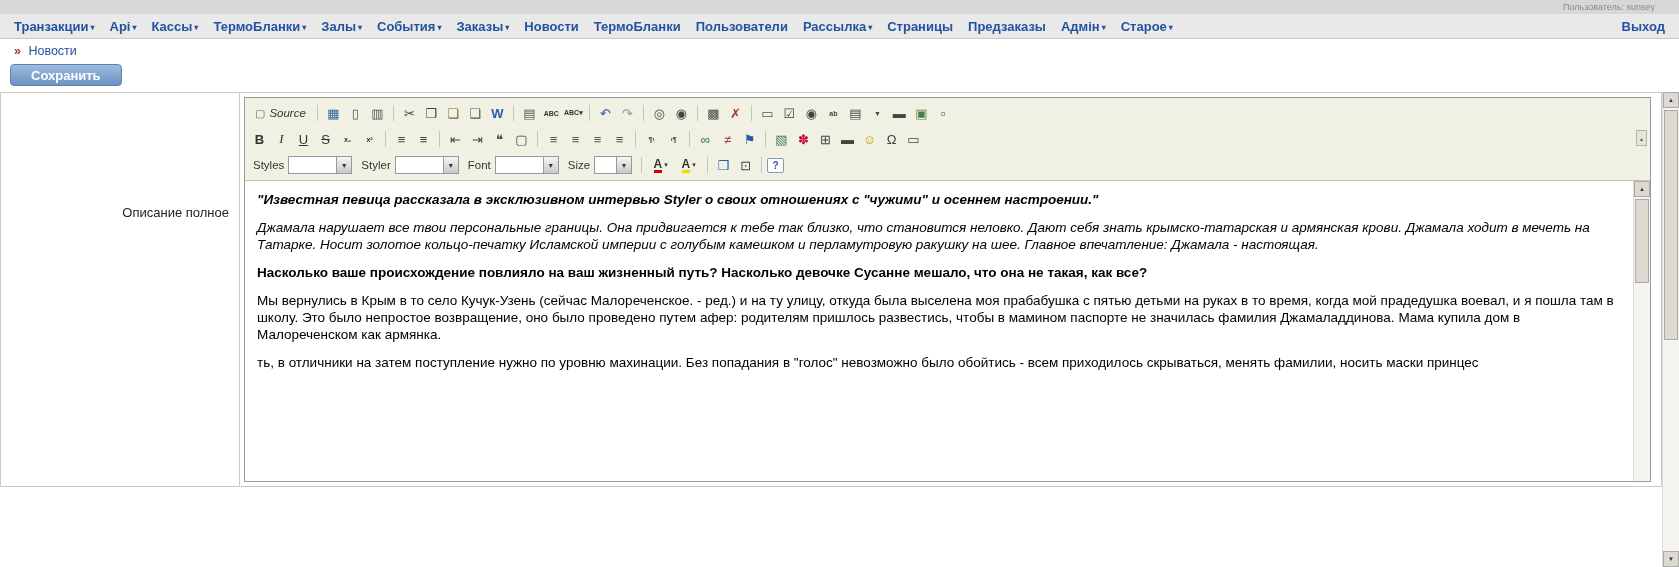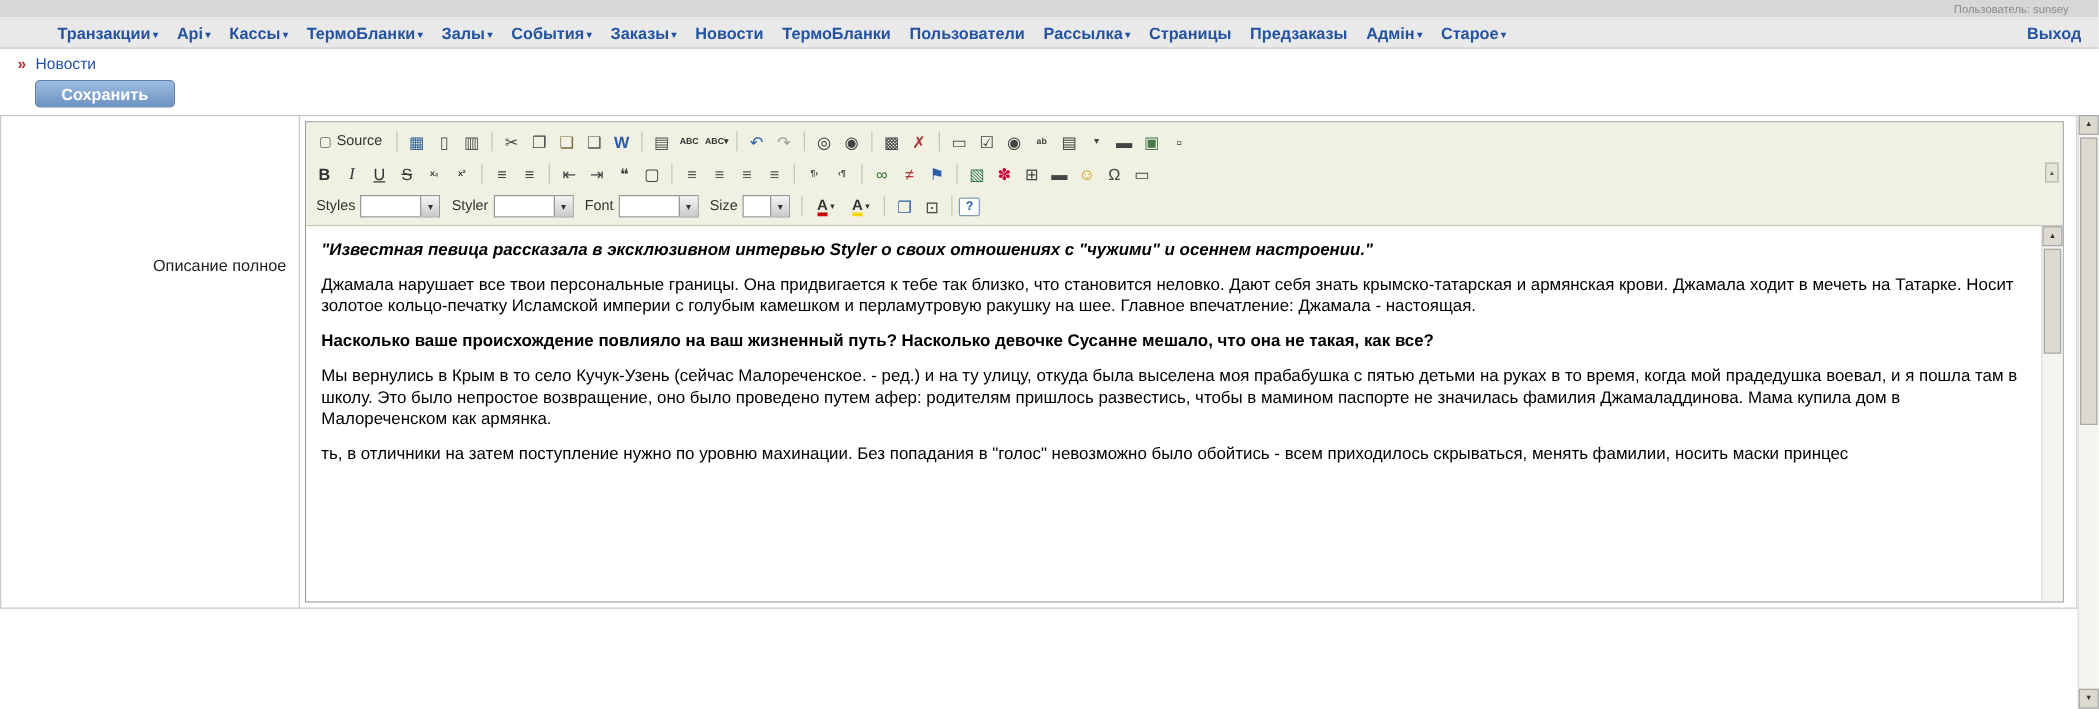--- a/index.html
+++ b/index.html
@@ -6,32 +6,32 @@
   html, body { margin:0; padding:0; width:1679px; height:567px; overflow:hidden; background:#fff;
     font-family:"Liberation Sans", sans-serif; font-size:13px; color:#222; }
 
   
   .topbar { height:14px; background:#d7d7d7; text-align:right; padding-right:24px;
     font-size:9px; line-height:14px; color:#8a8a8a; }
 
   
   .navbar { height:25px; background:#e9e9e9; border-bottom:1px solid #c9c9c9;
     display:flex; align-items:center; padding:0 14px; }
-  .nav-items { display:flex; align-items:flex-start; gap:15px;margin-left:32px; }
+  .nav-items { display:flex; align-items:flex-start; gap:15px; }
   .nav-link { color:#2353a0; font-weight:bold; text-decoration:none; font-size:13px; white-space:nowrap; }
   .nav-arrow { font-size:8px; margin-left:2px; color:#2353a0; vertical-align:1px; }
   .logout { margin-left:auto; }
 
   
   .breadcrumb { padding:5px 0 1px 14px; font-size:12.5px; }
   .bc-marker { color:#aa3333; font-weight:bold; margin-right:4px; }
   .bc-link { color:#2353a0; text-decoration:none; }
 
   
-  .actions { padding:5px 0 6px 28px; }
+  .actions { padding:5px 0 6px 10px; }
   .save-btn { background:linear-gradient(#9dbce0,#6d93c2); border:1px solid #5c7fae; border-radius:4px;
     color:#fff; font-weight:bold; font-size:13px; padding:3px 20px; height:22px; cursor:pointer; }
 
   
   table.form { border-collapse:collapse; width:1662px; table-layout:fixed; }
   table.form td { border:1px solid #c9c9c9; }
   tr.odd  { background:#ffffff; }
   tr.even { background:#ececec; }
   td.lbl { width:239px; text-align:right; padding:3px 10px 3px 4px; vertical-align:middle; color:#222; }
   td.lbl-desc { vertical-align:top; padding-top:112px; }
@@ -66,21 +66,21 @@
 
   
   .editor { border:1px solid #999; width:calc(100% - 6px); margin:2px 0; background:#fff; }
   .ed-toolbar { background:#f1f1e3; border-bottom:1px solid #c5c5b5; padding:2px 4px; position:relative; }
   .ed-row { display:flex; align-items:center; height:26px; gap:1px; }
   .ed-btn { min-width:21px; height:20px; display:inline-flex; align-items:center; justify-content:center;
     font-size:13px; color:#444; border-radius:2px; cursor:default; padding:0 1px; }
   .ed-sep { width:1px; height:16px; background:#c6c6b4; margin:0 4px; display:inline-block; }
   .ed-labeled { padding:0 6px; gap:4px; }
   .ed-glyph { font-size:11px; color:#666; }
-  .ed-label { font-size:11.5px; color:#333; }
+  .ed-label { font-size:11.5px; color:#333;font-style:italic; }
   .bold { font-weight:bold; }
   .italic { font-style:italic; font-family:"Liberation Serif",serif; }
   .underline { text-decoration:underline; }
   .strike { text-decoration:line-through; }
   .tiny { font-size:7px; font-weight:bold; }
   .boxed { border:1px solid #7f9db9; width:17px; min-width:17px; height:15px; font-size:10px; font-weight:bold; background:#fff; }
   .ed-dd { display:inline-flex; align-items:center; margin:0 4px; }
   .ed-dd-label { font-size:11.5px; color:#333; margin-right:4px; }
   .ed-dd-box { display:inline-block; height:18px; background:#fff; border:1px solid #999; position:relative; }
   .ed-dd-arrow { position:absolute; right:0; top:0; width:15px; height:16px;
@@ -89,21 +89,21 @@
   .ed-color { width:27px; gap:2px; }
   .ed-color-a { font-size:12px; font-weight:bold; color:#333; border-bottom:3px solid #cc0000; line-height:12px; }
   .ed-color-arrow { font-size:7px; color:#333; }
   .ed-collapse { position:absolute; right:3px; top:32px; width:11px; height:16px; background:#e5e5d5;
     border:1px solid #b9b9a9; font-size:6px; color:#555; display:flex; align-items:center; justify-content:center; }
 
   .ed-body { position:relative; background:#fff; height:300px; }
   .ed-content { margin-right:17px; padding:10px 12px; font-size:13.5px; line-height:17px; color:#000; }
   .ed-content p { margin:0 0 11px; }
   .p-bi { font-weight:bold; font-style:italic; }
-  .p-i { }
+  .p-i { font-style:italic; }
   .p-b { font-weight:bold; }
 
   
   .scrollbar { position:absolute; width:17px; background:#f5f4f0; border-left:1px solid #dcdcdc; }
   .sb-btn { height:16px; background:#dcd9d1; border:1px solid #aaa; display:flex; align-items:center;
     justify-content:center; }
   .sb-arrow { font-size:6px; color:#333; }
   .sb-track { position:absolute; top:16px; bottom:16px; left:0; right:0; }
   .sb-thumb { position:absolute; left:1px; right:1px; background:#dcd9d1; border:1px solid #aaa; }
   .page-scroll { right:0; top:92px; bottom:0; }

